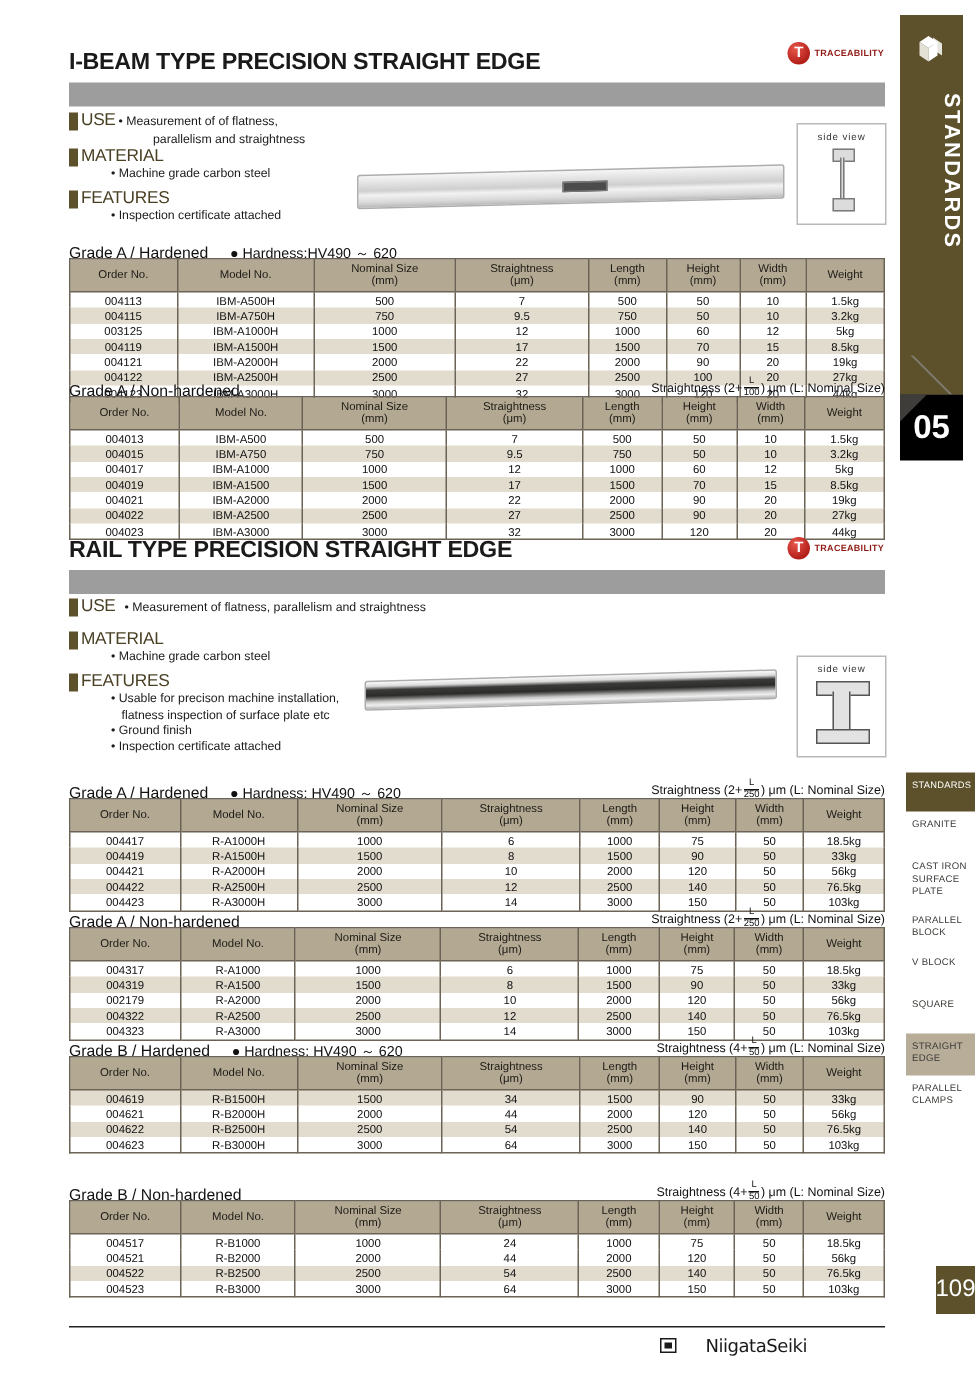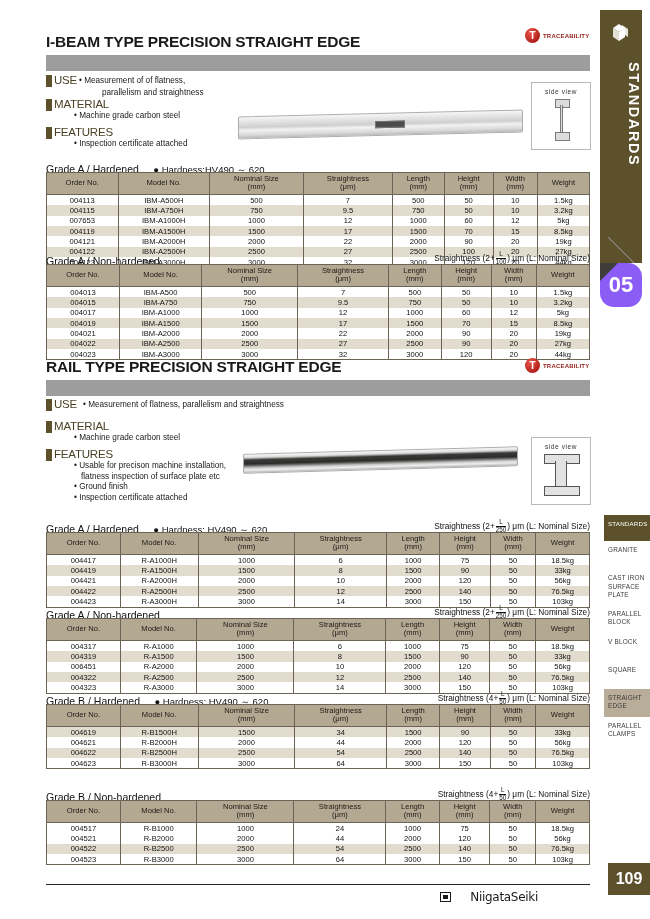--- a/index.html
+++ b/index.html
@@ -24,23 +24,23 @@
   }
   .side-logo { position: absolute; top: 12px; left: 9px; width: 24px; height: 22px; }
   .side-tab-text {
     position: absolute; top: 52px; left: 0; width: 42px;
     writing-mode: vertical-rl; text-orientation: mixed;
     font-size: 14.5px; font-weight: bold; letter-spacing: 1.6px;
     text-align: left; padding-left: 2px;
   }
   .page-num-box {
     position: absolute; left: 0; top: 263px; width: 42px; height: 44px;
-    background: #8b5cf6; color: #fff;
+    background: #000000; color: #fff;
     font-size: 22px; font-weight: bold;
-    display: flex; align-items: center; justify-content: center; border-radius: 14px;
+    display: flex; align-items: center; justify-content: center;
   }
   .page-num-box::before{
     content:""; position:absolute; left:0; top:0; width:0; height:0;
     border-top: 18px solid #3e3d3a; border-right: 18px solid transparent;
   }
   .nav-list { position: absolute; left: 4px; top: 515px; width: 46px; }
   .nav-item {
     font-size: 6.4px; color: #3b3b38; letter-spacing: .2px;
     line-height: 8.5px; padding: 5px 4px; min-height: 28px;
   }
@@ -138,22 +138,22 @@
   table.spec tr.alt td { background: #e2dccf; }
   table.spec tr:last-child td { border-bottom: 1px solid #6b6355; }
   table.spec tr.first-body td { border-top: 1px solid #6b6355; }
 
   .footer-line { position: absolute; left: 46px; top: 884px; width: 544px; height: 1px; background: #222; }
   .brand { position: absolute; right: 62px; top: 890px; font-size: 11px; color: #1a1a1a; display:flex; align-items:center; gap:19px;}
   .brand-mark { width: 11px; height: 10px; border: 1.4px solid #1a1a1a; position: relative;}
   .brand-mark::after{content:""; position:absolute; left:2px; top:2px; width:5px; height:4px; background:#1a1a1a;}
   .brand-name { font-family: "DejaVu Sans", sans-serif; font-size: 12px; letter-spacing: -.3px;}
   .page-foot {
-    position: absolute; right: 0; top: 863px; width: 42px; height: 32px;
-    background: #5c512b; color: #fff; font-size: 16px; font-weight: bold;
+    position: absolute; right: 0; top: 844px; width: 26px; height: 32px;
+    background: #5c512b; color: #fff; font-size: 16px; font-weight: normal;
     display: flex; align-items: center; justify-content: center;
   }
 </style>
 </head>
 <body>
 
 <div class="page">
 
   <div class="content">
 
@@ -237,21 +237,21 @@
             <td>004115</td>
             <td>IBM-A750H</td>
             <td>750</td>
             <td>9.5</td>
             <td>750</td>
             <td>50</td>
             <td>10</td>
             <td>3.2kg</td>
           </tr>
           <tr>
-            <td>007653</td>
+            <td>003125</td>
             <td>IBM-A1000H</td>
             <td>1000</td>
             <td>12</td>
             <td>1000</td>
             <td>60</td>
             <td>12</td>
             <td>5kg</td>
           </tr>
           <tr class="alt">
             <td>004119</td>
@@ -539,21 +539,21 @@
             <td>004319</td>
             <td>R-A1500</td>
             <td>1500</td>
             <td>8</td>
             <td>1500</td>
             <td>90</td>
             <td>50</td>
             <td>33kg</td>
           </tr>
           <tr>
-            <td>006451</td>
+            <td>002179</td>
             <td>R-A2000</td>
             <td>2000</td>
             <td>10</td>
             <td>2000</td>
             <td>120</td>
             <td>50</td>
             <td>56kg</td>
           </tr>
           <tr class="alt">
             <td>004322</td>

